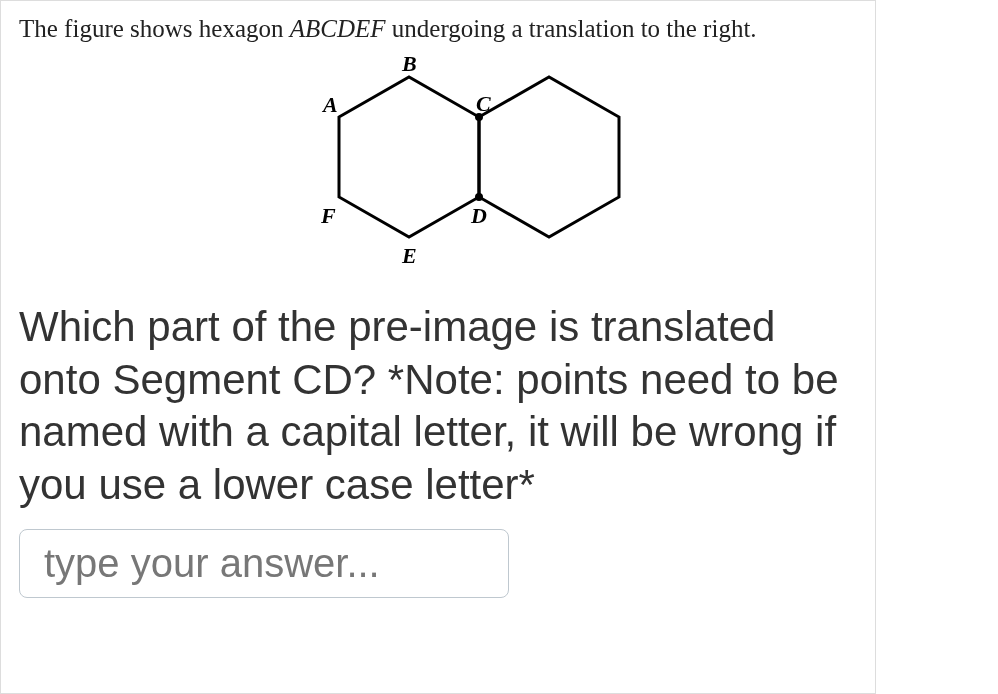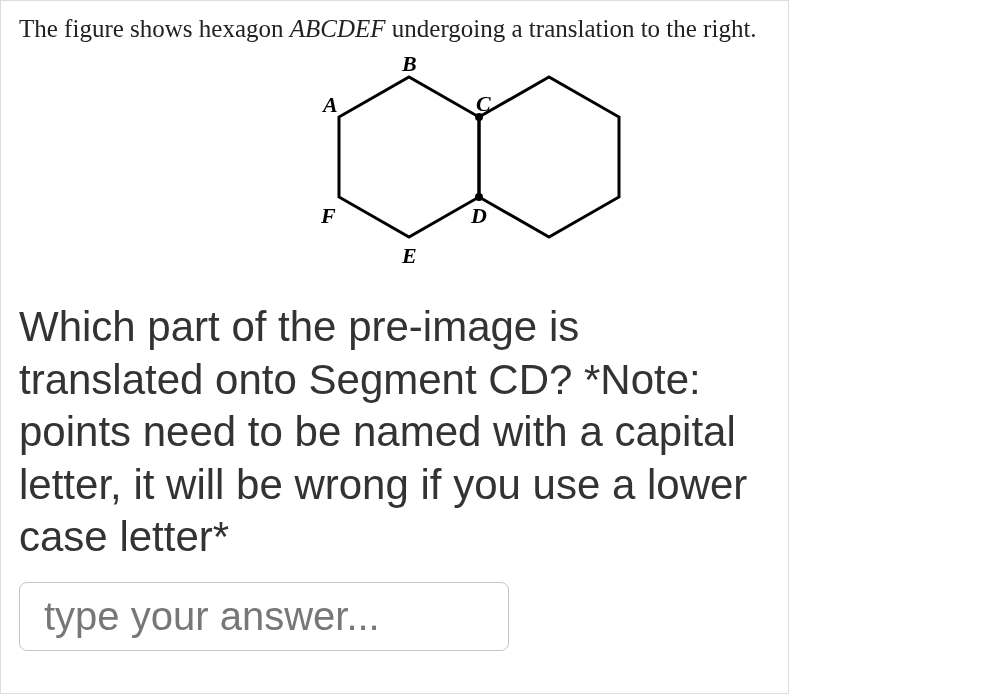--- a/index.html
+++ b/index.html
@@ -8,21 +8,21 @@
     width: 998px;
     height: 694px;
     background: #fff;
     font-family: "Helvetica Neue", Arial, sans-serif;
     color: #333;
     box-sizing: border-box;
   }
   .page {
     padding: 10px 18px 18px 18px;
     border: 1px solid #ddd;
-    width: 789px;
+    width: 876px;
     height: 694px;
     box-sizing: border-box;
     position: relative;
   }
   .prompt-top {
     font-family: Georgia, "Times New Roman", serif;
     font-size: 25px;
     color: #222;
     margin: 4px 0 14px 0;
   }

